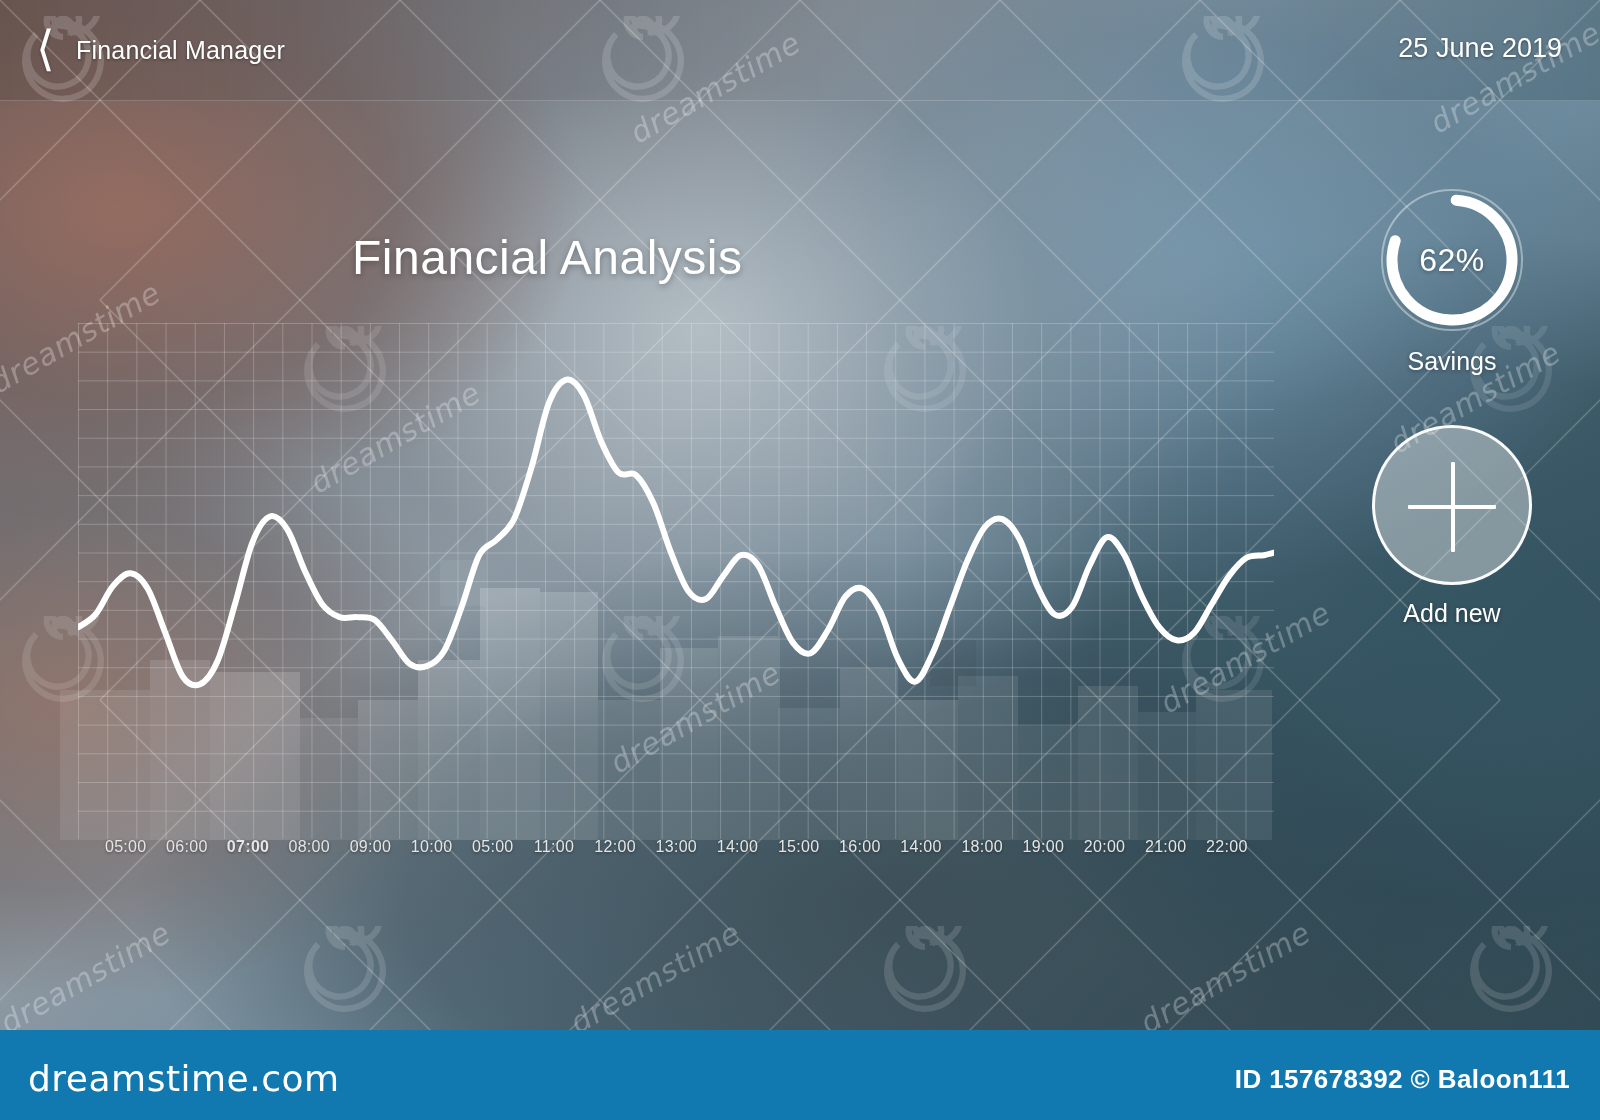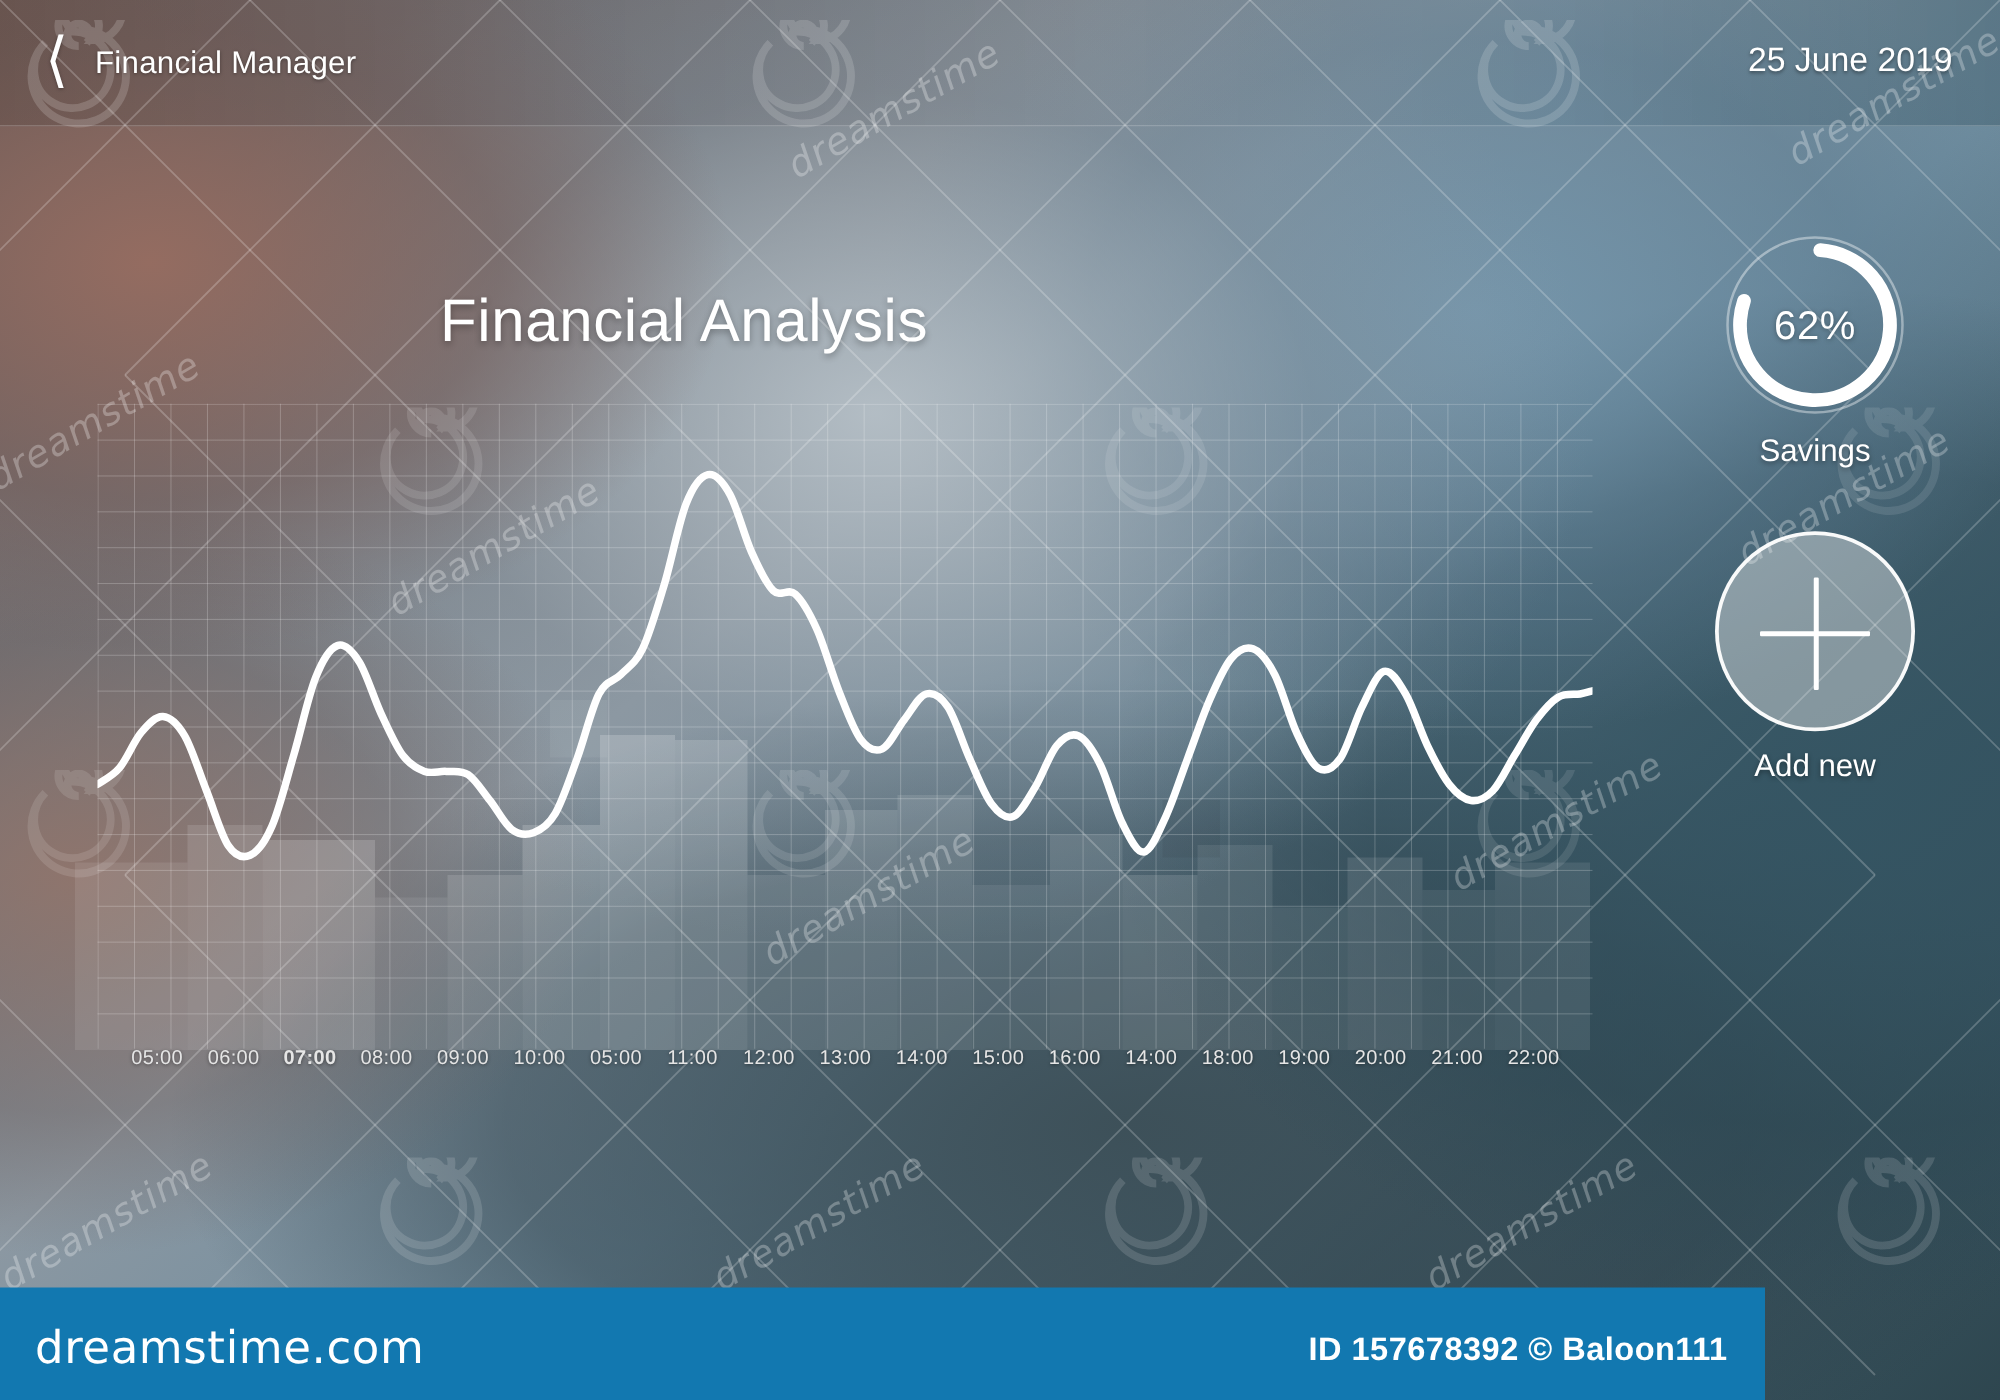--- a/index.html
+++ b/index.html
@@ -126,21 +126,21 @@
   .spiral{position:absolute;opacity:0.30;}
   .wm-text{
     position:absolute;color:rgba(255,255,255,0.28);
     font-size:30px;font-style:italic;letter-spacing:1px;
     transform:rotate(-30deg);white-space:nowrap;
     font-family:"DejaVu Sans", sans-serif;
   }
 
   
   .footer{
-    position:absolute;left:0;top:1030px;width:1412px;height:90px;
+    position:absolute;left:0;top:1030px;width:1600px;height:90px;
     background:#1278b0;
   }
   .ds-logo{
     position:absolute;left:28px;top:28px;
     color:#fff;font-size:36px;letter-spacing:0.5px;
     font-family:"DejaVu Sans", sans-serif;
   }
   .ds-id{
     position:absolute;right:30px;top:34px;
     color:#fff;font-size:26px;font-weight:bold;letter-spacing:0.4px;

